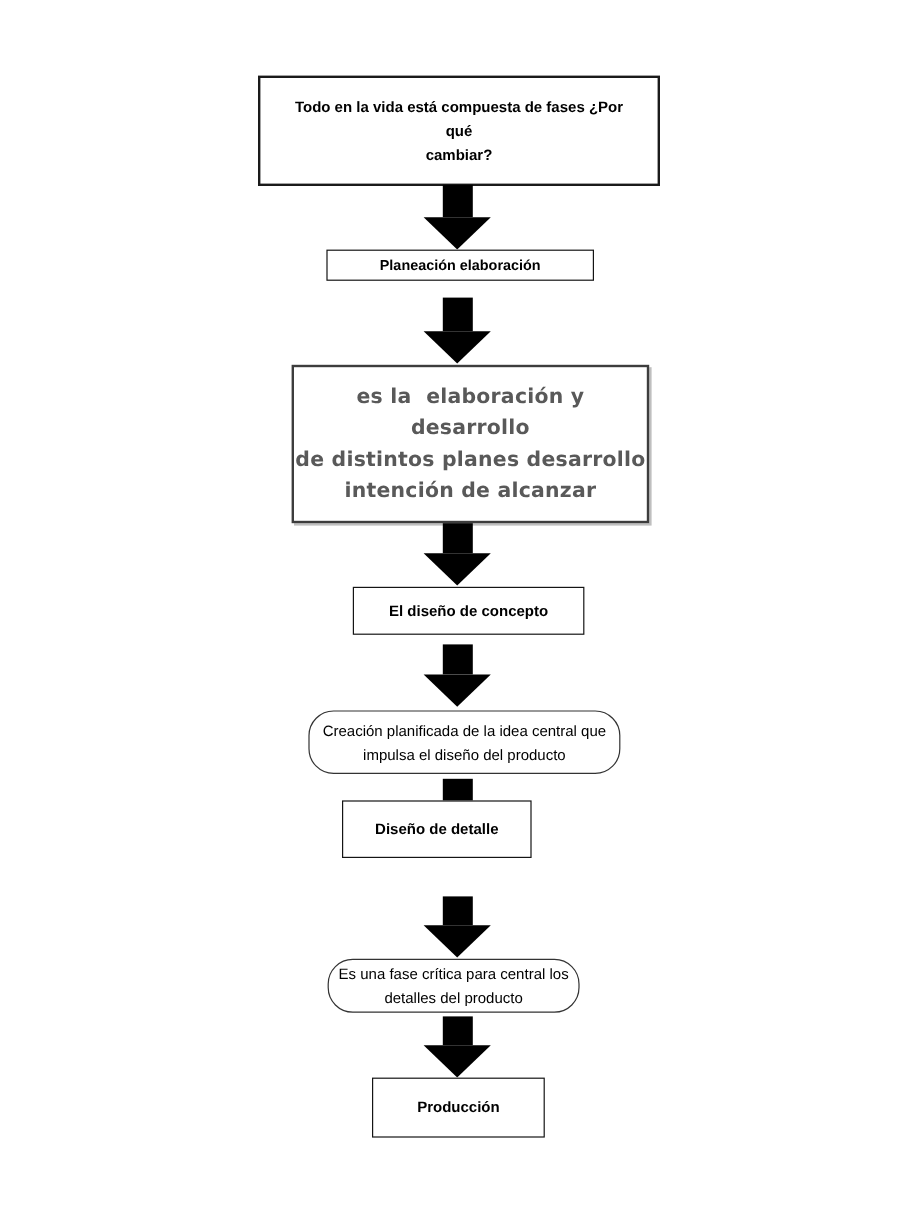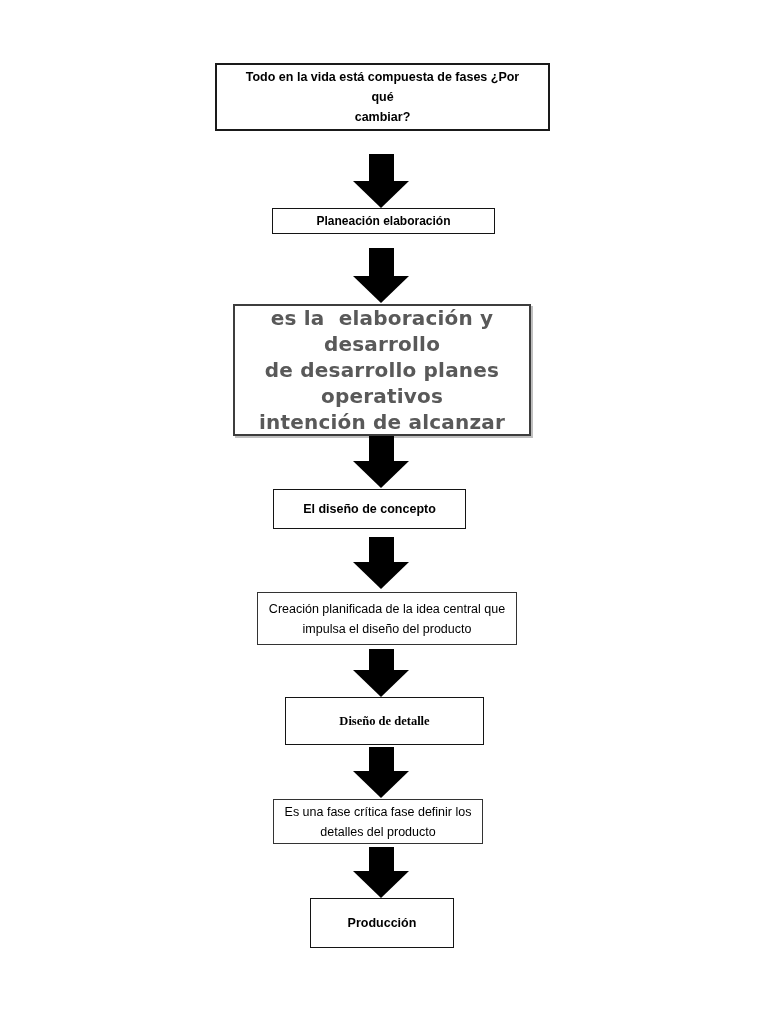--- a/index.html
+++ b/index.html
@@ -29,45 +29,46 @@
   }
   .bold-sm {
     font-weight: bold;
     font-size: 12.5px;
     line-height: 20px;
   }
   .reg-sm {
     font-weight: normal;
     font-size: 12.5px;
     line-height: 20px;
+    border-radius: 21px;
   }
   .node-1 {
-    left: 215px; top: 63px; width: 335px; height: 68px;
+    left: 215px; top: 63px; width: 335px; height: 92px;
     border-width: 2px; border-color: #1a1a1a;
     padding: 0 16px;
   }
   .node-2 {
     left: 272px; top: 208px; width: 223px; height: 26px;
     font-size: 12px;
   }
   .node-3 {
-    left: 233px; top: 304px; width: 298px; height: 132px;
+    left: 243px; top: 304px; width: 298px; height: 132px;
     border: 2px solid #3d3d3d;
     box-shadow: 2px 2px 0 #bfbfbf;
     color: #595959;
     font-family: "DejaVu Sans", sans-serif;
     font-weight: bold;
-    font-size: 20px;
+    font-size: 17px;
     line-height: 26px;
     letter-spacing: 0.2px;
   }
   .node-3 .line { white-space: pre-wrap; }
-  .node-4 { left: 273px; top: 489px; width: 193px; height: 40px; }
+  .node-4 { left: 294px; top: 489px; width: 193px; height: 40px; }
   .node-5 { left: 257px; top: 592px; width: 260px; height: 53px; border-color: #333333; }
-  .node-6 { left: 285px; top: 697px; width: 199px; height: 48px; font-family: Liberation Serif, serif; }
+  .node-6 { left: 285px; top: 667px; width: 158px; height: 48px; }
   .node-7 { left: 273px; top: 799px; width: 210px; height: 45px; border-color: #333333; }
   .node-8 { left: 310px; top: 898px; width: 144px; height: 50px; }
 
   .arrow {
     position: absolute;
     left: 353px;
     width: 56px;
     display: flex;
     flex-direction: column;
     align-items: center;
@@ -111,21 +112,21 @@
     <div>Planeación elaboración</div>
   </div>
 
   <div class="arrow a2">
     <div class="stem"></div>
     <div class="head"></div>
   </div>
 
   <div class="node node-3">
     <div class="line">es la  elaboración y desarrollo</div>
-    <div class="line">de desarrollo planes operativos</div>
+    <div class="line">de distintos planes desarrollo</div>
     <div class="line">intención de alcanzar</div>
   </div>
 
   <div class="arrow a3">
     <div class="stem"></div>
     <div class="head"></div>
   </div>
 
   <div class="node node-4 bold-sm">
     <div>El diseño de concepto</div>
@@ -149,21 +150,21 @@
   <div class="node node-6 bold-sm">
     <div>Diseño de detalle</div>
   </div>
 
   <div class="arrow a6">
     <div class="stem"></div>
     <div class="head"></div>
   </div>
 
   <div class="node node-7 reg-sm">
-    <div>Es una fase crítica fase definir los</div>
+    <div>Es una fase crítica para central los</div>
     <div>detalles del producto</div>
   </div>
 
   <div class="arrow a7">
     <div class="stem"></div>
     <div class="head"></div>
   </div>
 
   <div class="node node-8 bold-sm">
     <div>Producción</div>

